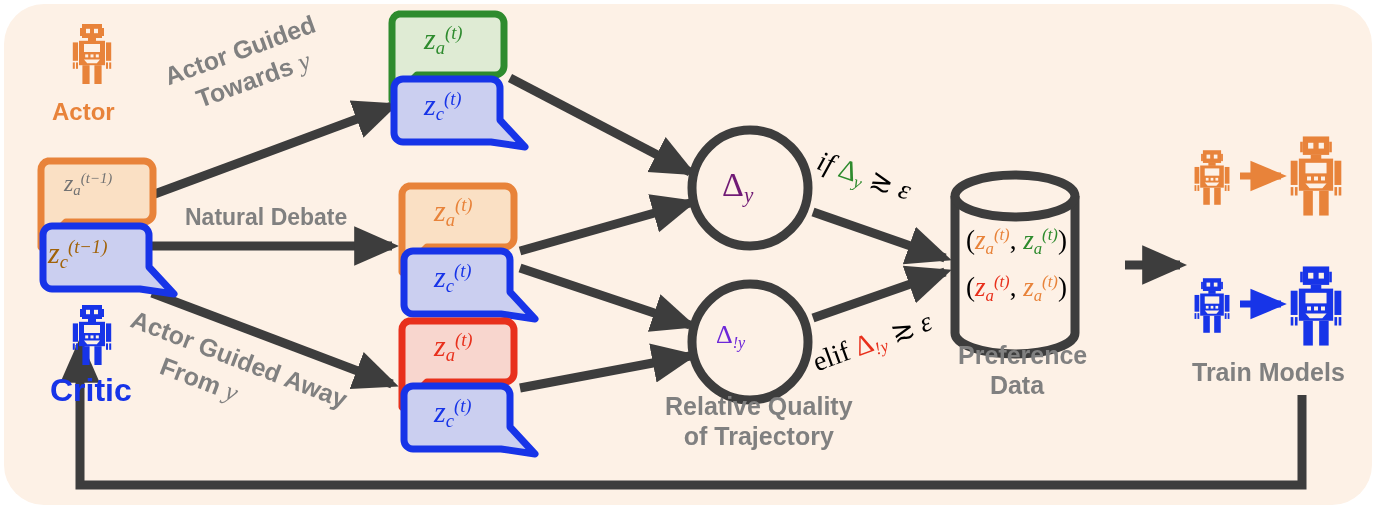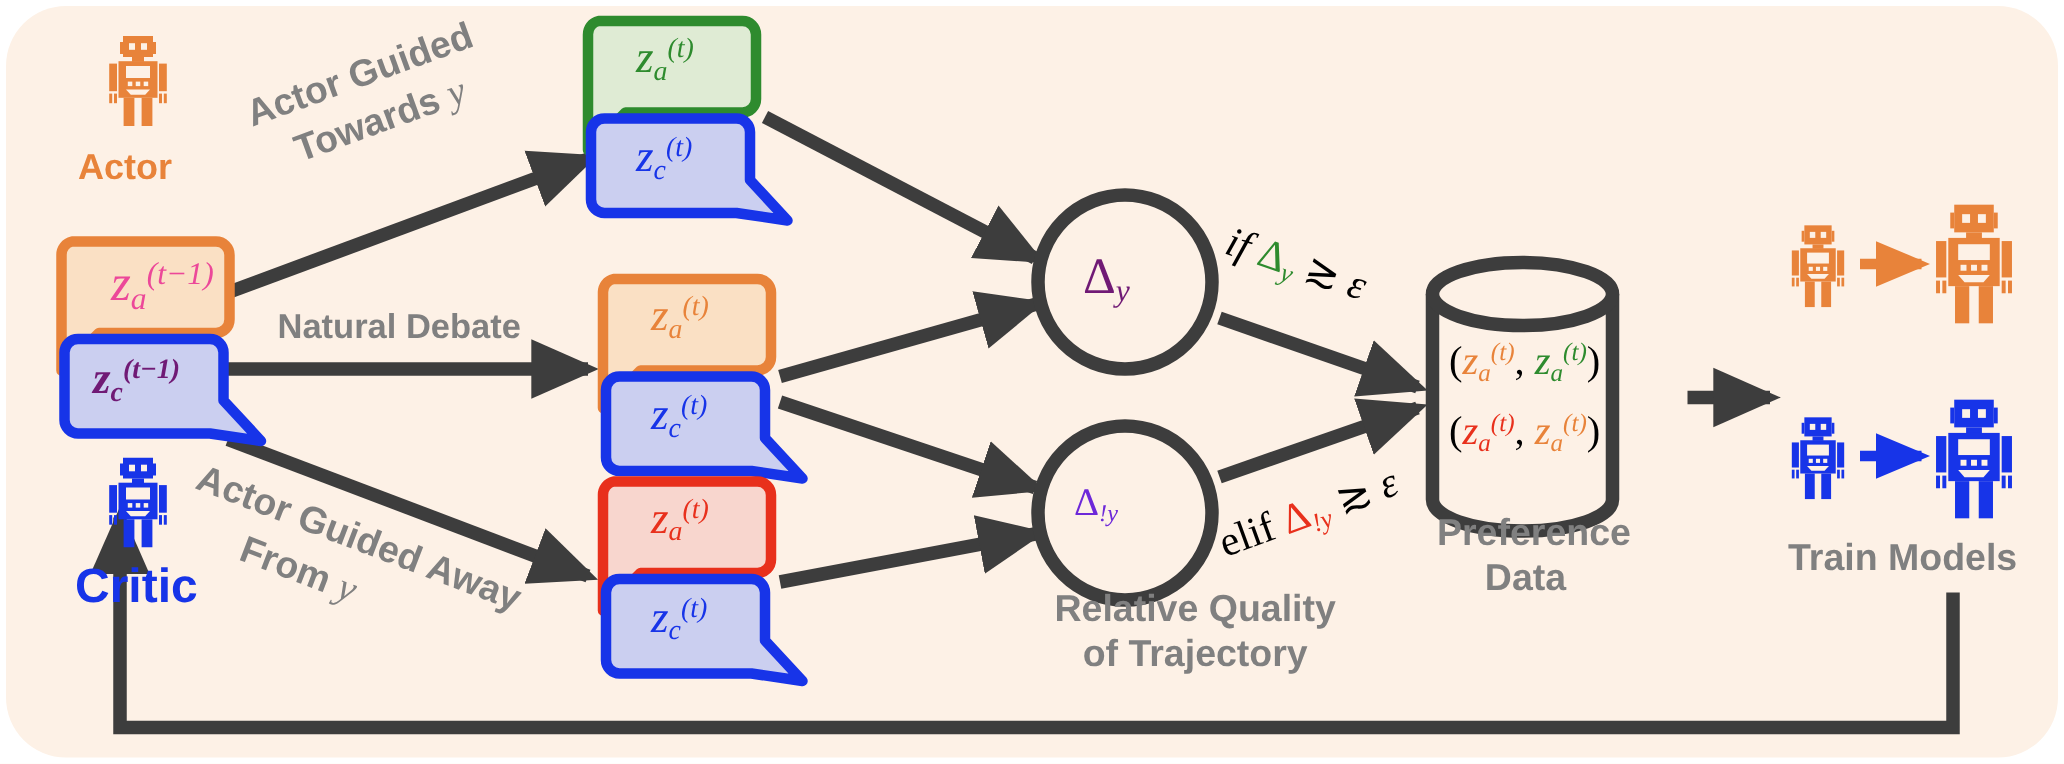--- a/index.html
+++ b/index.html
@@ -137,24 +137,24 @@
       <use href="#robot" x="1287" y="266" width="58" height="80" fill="#1734E8"></use>
     </g>
 
     <use href="#robot" x="70" y="24" width="44" height="60" fill="#E8833A"></use>
     <use href="#robot" x="70" y="305" width="44" height="60" fill="#1734E8"></use>
   </svg>
 
   <div class="rolelabel" style="left:52px;top:98px;font-size:24px;color:#E8833A;">Actor</div>
   <div class="rolelabel" style="left:50px;top:372px;font-size:32px;color:#1734E8;">Critic</div>
 
-  <div class="mathlbl box-text" style="left:74px;top:170px;font-size:34px;color:#ec4899;">
+  <div class="mathlbl box-text" style="left:64px;top:170px;font-size:24px;color:#737373;">
     <span>z</span><span class="sub">a</span><span class="sup">(t−1)</span>
   </div>
-  <div class="mathlbl box-text" style="left:62px;top:236px;font-size:30px;color:#701a75;font-weight:bold;">
+  <div class="mathlbl box-text" style="left:48px;top:236px;font-size:30px;color:#a16207;">
     <span>z</span><span class="sub">c</span><span class="sup">(t−1)</span>
   </div>
 
   <div class="mathlbl box-text" style="left:424px;top:22px;font-size:30px;color:#2E8B2E;">
     <span>z</span><span class="sub">a</span><span class="sup">(t)</span>
   </div>
   <div class="mathlbl box-text" style="left:424px;top:88px;font-size:30px;color:#1734E8;">
     <span>z</span><span class="sub">c</span><span class="sup">(t)</span>
   </div>
 
@@ -190,21 +190,21 @@
     </div>
   </div>
 
   <div class="mathlbl" style="left:722px;top:166px;font-size:34px;color:#701a75;">
     <span>Δ</span><span class="nsub">y</span>
   </div>
   <div class="mathlbl" style="left:716px;top:320px;font-size:26px;color:#6d28d9;">
     <span>Δ</span><span class="nsub">!y</span>
   </div>
 
-  <div class="lbl" style="left:665px;top:392px;font-size:25px;line-height:1.18;text-align:center;margin-left:38px;">
+  <div class="lbl" style="left:665px;top:392px;font-size:25px;line-height:1.18;text-align:center;">
     <div>Relative Quality</div>
     <div>of Trajectory</div>
   </div>
 
   <div style="position:absolute;left:824px;top:144px;transform:rotate(19deg);transform-origin:left top;white-space:nowrap;font-size:28px;font-family:'Liberation Serif',serif;color:#000;">
     <span style="font-style:italic;">if</span>
     <span style="color:#2E8B2E;"><span>Δ</span><span class="nsub">y</span></span>
     <span>≳</span>
     <span style="font-style:italic;">ε</span>
   </div>

